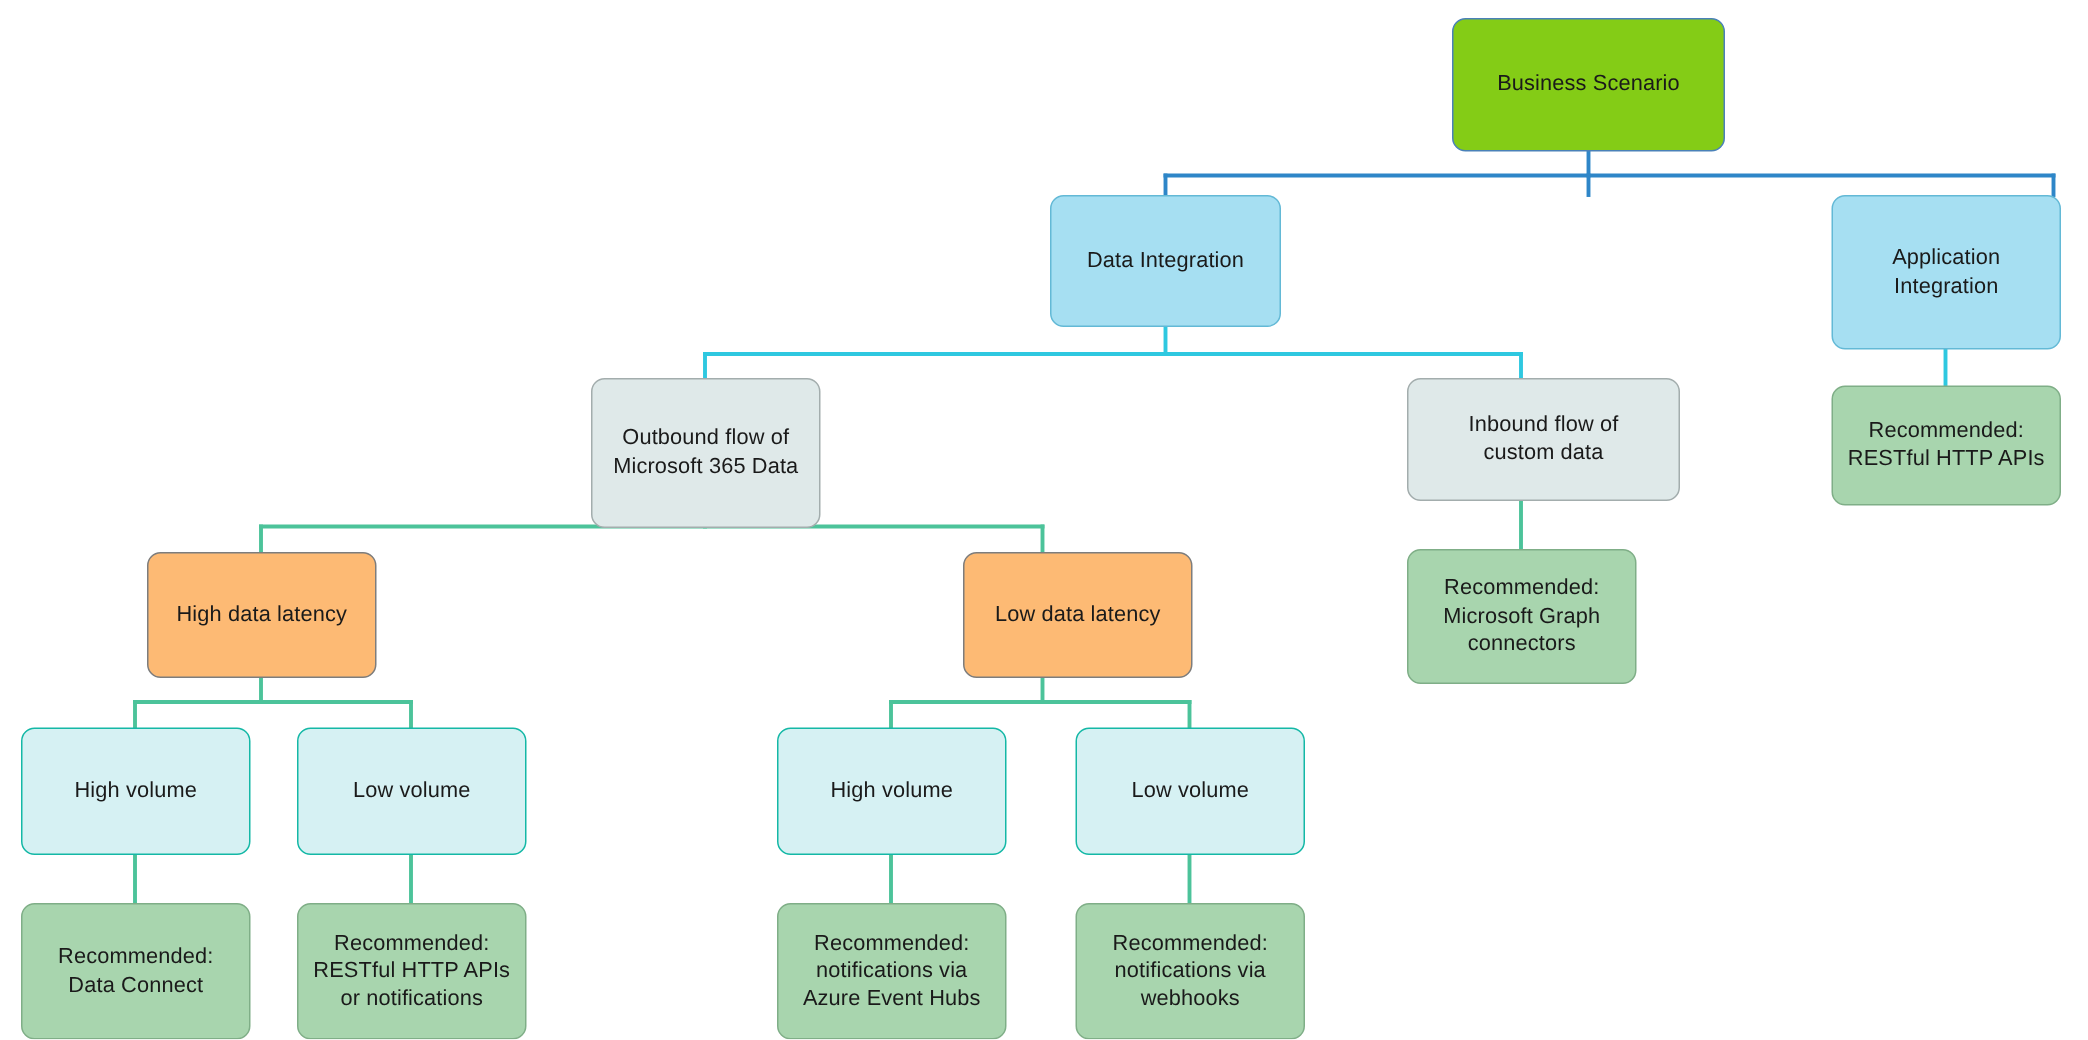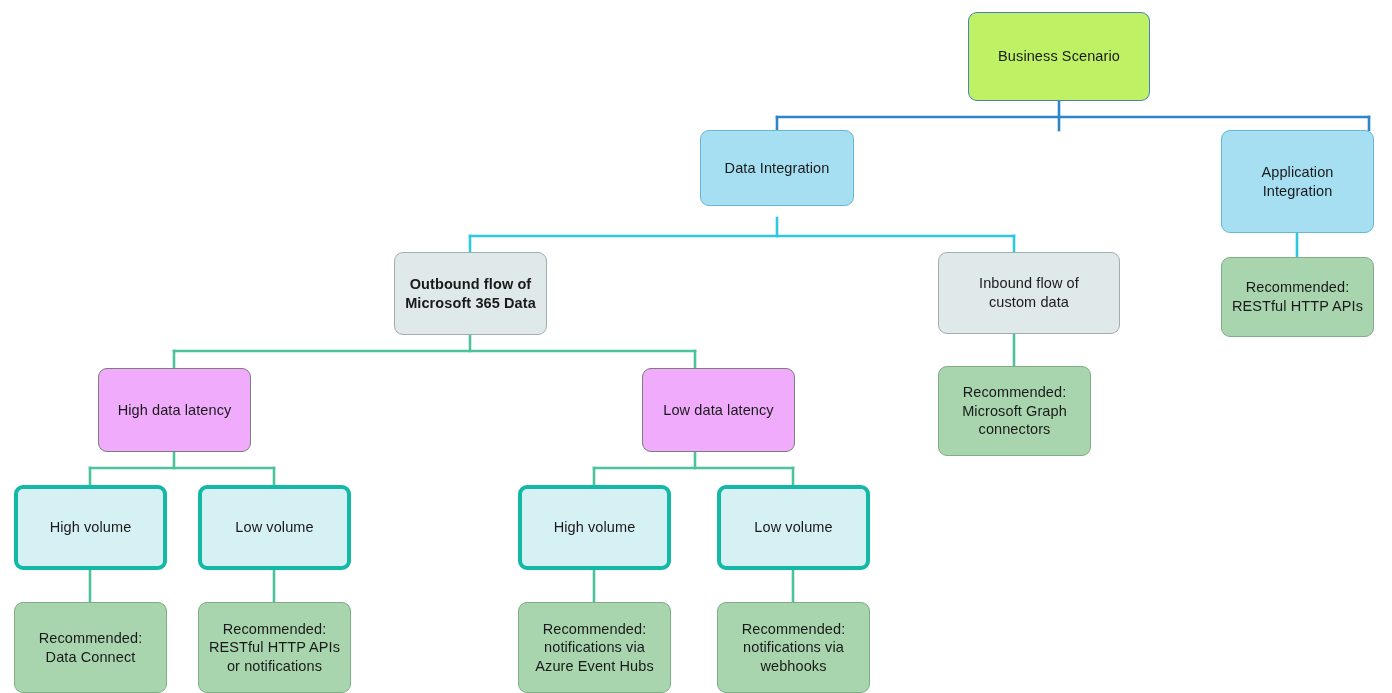--- a/index.html
+++ b/index.html
@@ -40,42 +40,42 @@
     padding: 2px 6px;
     z-index: 2;
   }
   .node .label {
     display: block;
     white-space: pre-line;
   }
 
   
   .n-root {
-    background: #bef264;
+    background: #84cc16;
     border: 1px solid #4a81b8;
     font-size: 14.5px;
   }
   .n-branch {
     background: #a6dff2;
     border: 1px solid #63b9d6;
     font-size: 14.5px;
   }
   .n-flow {
     background: #dfe9e9;
     border: 1px solid #a3adad;
     font-size: 14.5px;
   }
   .n-latency {
-    background: #f0abfc;
+    background: #fdba74;
     border: 1px solid #7d7d7d;
     font-size: 14.5px;
   }
   .n-volume {
     background: #d6f1f3;
-    border: 4px solid #14b8a6;
+    border: 1px solid #14b8a6;
     font-size: 14.5px;
   }
   .n-reco {
     background: #a8d5ae;
     border: 1px solid #7fae87;
     font-size: 14.5px;
   }
 </style>
 </head>
 <body>
@@ -135,30 +135,30 @@
         <path d="M594 570 L594 602"></path>
         <path d="M793 570 L793 602"></path>
       </g>
     </g>
   </svg>
 
   <div class="node n-root" style="left:968px; top:12px; width:182px; height:89px;">
     <span class="label">Business Scenario</span>
   </div>
 
-  <div class="node n-branch" style="left:700px; top:130px; width:154px; height:76px;">
+  <div class="node n-branch" style="left:700px; top:130px; width:154px; height:88px;">
     <span class="label">Data Integration</span>
   </div>
 
   <div class="node n-branch" style="left:1221px; top:130px; width:153px; height:103px;">
     <span class="label">Application
 Integration</span>
   </div>
 
-  <div class="node n-flow" style="left:394px; top:252px; width:153px; height:83px;font-weight:bold;">
+  <div class="node n-flow" style="left:394px; top:252px; width:153px; height:100px;">
     <span class="label">Outbound flow of
 Microsoft 365 Data</span>
   </div>
 
   <div class="node n-flow" style="left:938px; top:252px; width:182px; height:82px;">
     <span class="label">Inbound flow of
 custom data</span>
   </div>
 
   <div class="node n-reco" style="left:1221px; top:257px; width:153px; height:80px;">

